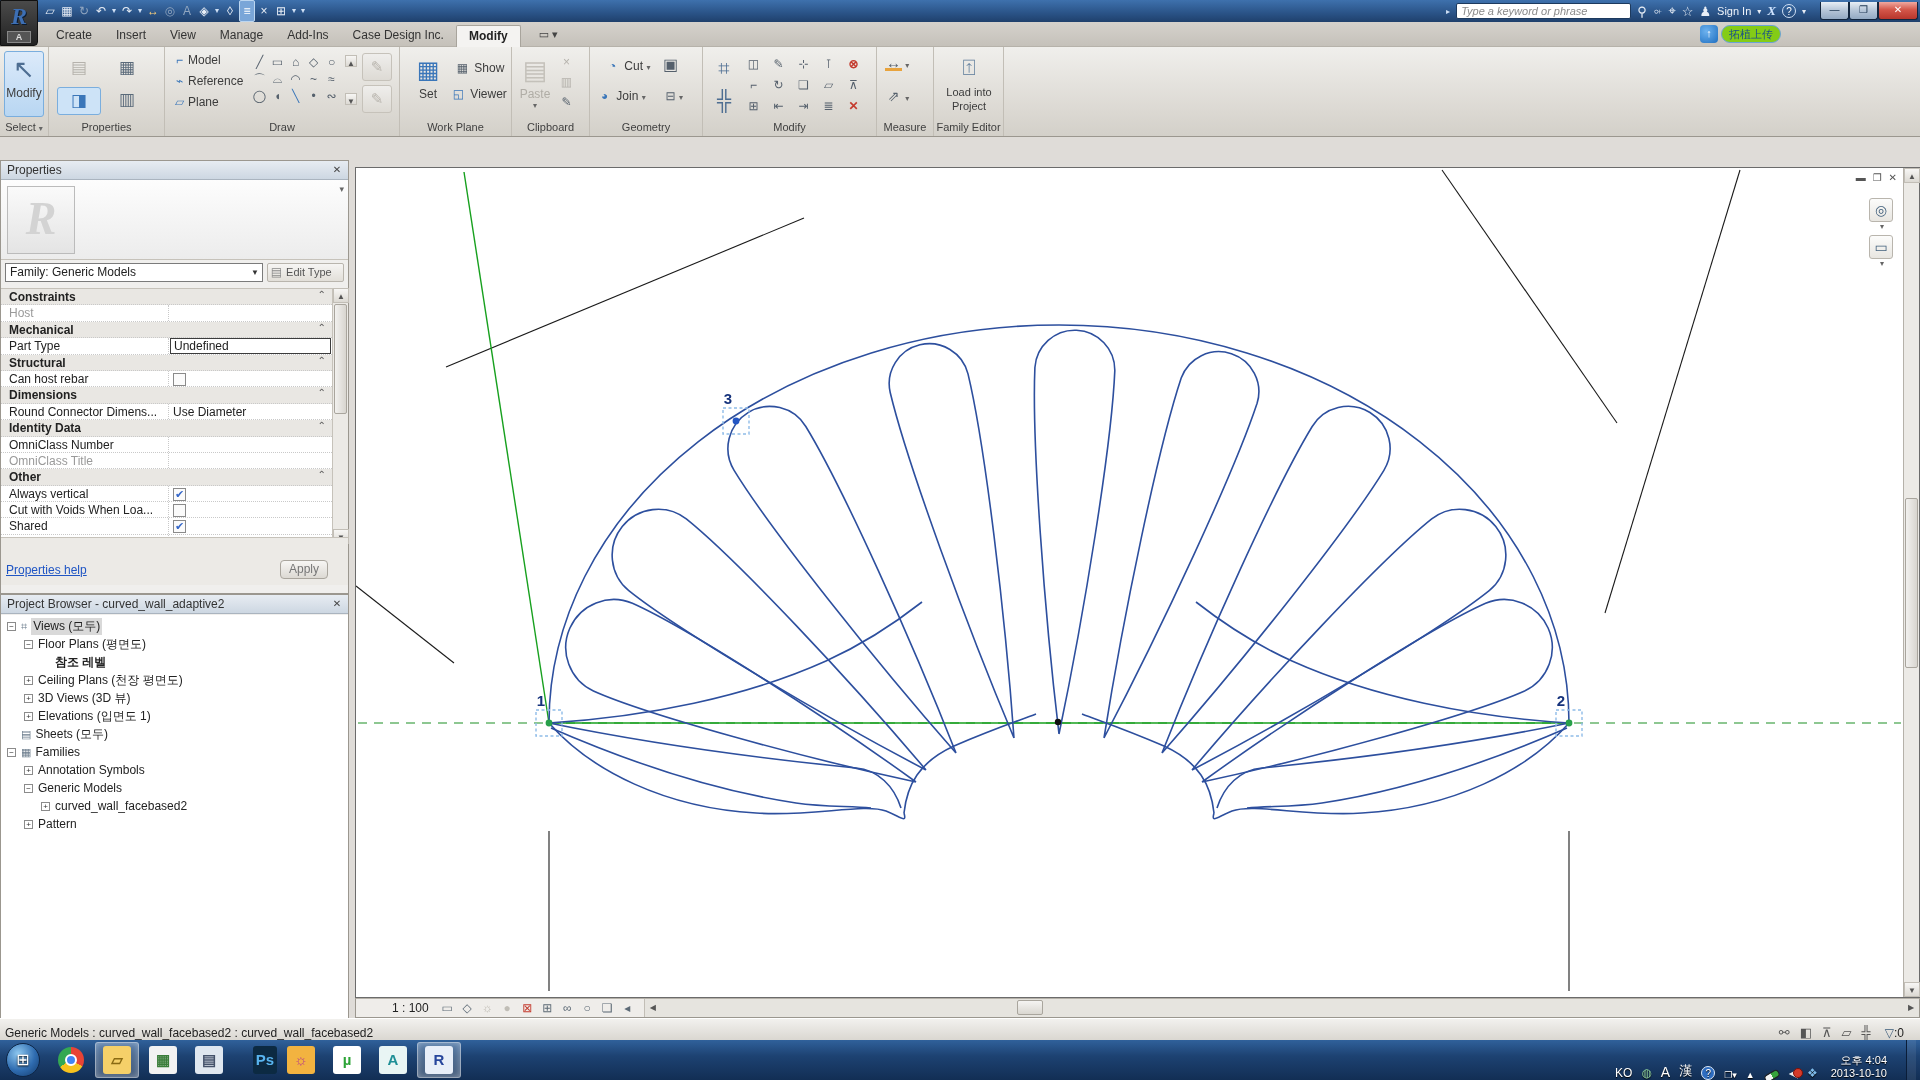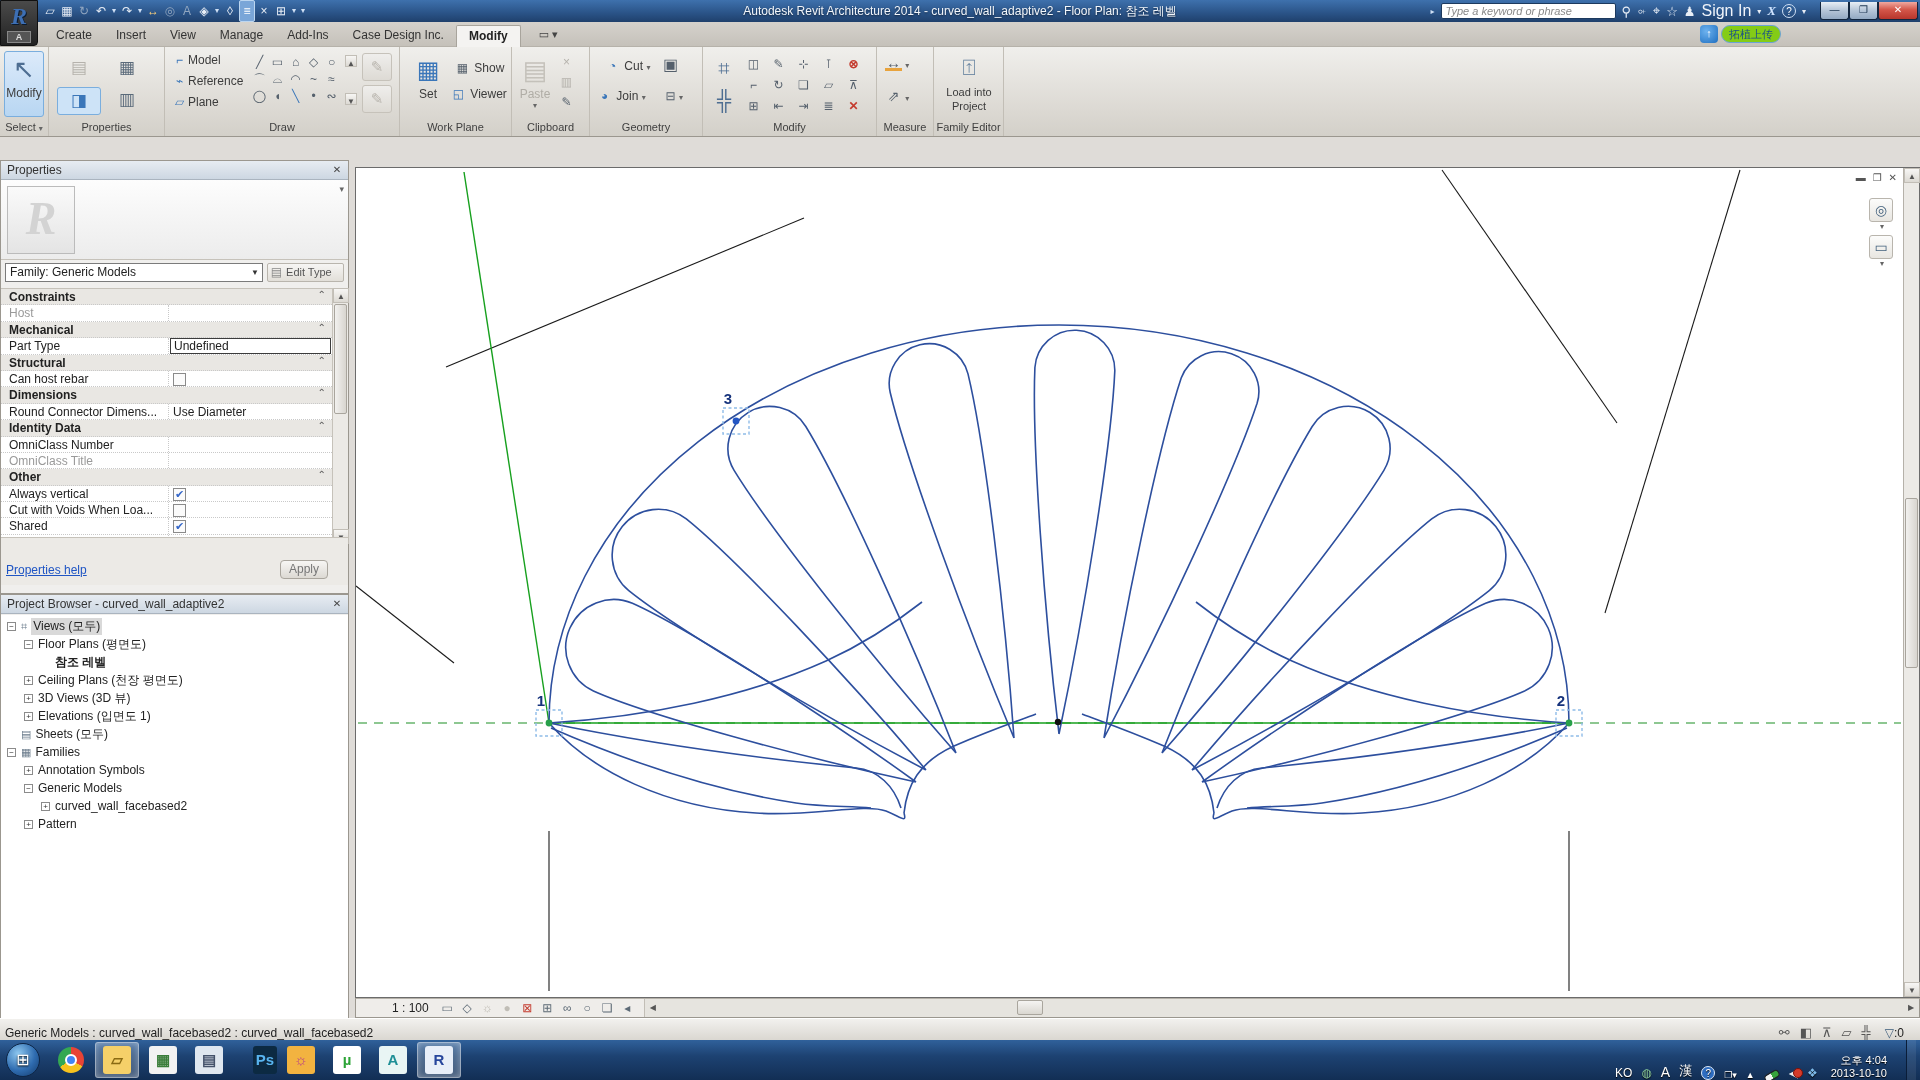--- a/index.html
+++ b/index.html
@@ -24,21 +24,21 @@
   #qat span.active { background:#7aa6d8; border:1px solid #bcd6f0; border-radius:2px; color:#fff; }
   #qat span.dd { min-width:8px; font-size:8px; color:#cfe0f5; }
   #title-text { position:absolute; left:0; right:0; top:3px; text-align:center;
     color:#f2f6fb; text-shadow:0 1px 2px #14253c; font-size:12px; pointer-events:none;}
   #tb-right { position:absolute; right:2px; top:0; height:22px; display:flex; align-items:center; gap:6px; }
   #searchbox { width:175px; height:16px; background:#fff; border:1px solid #1d3a5e;
     border-radius:2px; color:#8a8a8a; font:italic 11px "Liberation Sans",sans-serif;
     padding:1px 4px; line-height:13px;}
   .tb-ico { color:#e8eef6; font-size:13px; }
   .keyrot { display:inline-block; transform:rotate(-90deg); }
-  #signin { color:#f0f4fa; font-size:16px; }
+  #signin { color:#f0f4fa; font-size:11px; }
   #exchange-x { font:bold italic 13px "Liberation Serif",serif; color:#cfe4ff; }
   #help-q { display:inline-block; width:14px; height:14px; border:1px solid #cfe0f5;
     border-radius:50%; text-align:center; line-height:13px; font-size:10px; color:#fff;}
   #winbtns { display:flex; margin-left:8px; }
   .winbtn { width:29px; height:18px; border:1px solid #12253d; border-top:none;
     background:linear-gradient(#e8eef5,#b9c8da 45%,#93a9c2); color:#223a55;
     text-align:center; line-height:16px; font-size:10px; border-radius:0 0 3px 3px; }
   .winbtn.close { background:linear-gradient(#f0a9a0,#d4574a 45%,#b8362c); color:#fff; width:40px;}
 
   
@@ -225,21 +225,20 @@
       <span class=" disabled">A</span>
       <span class="">◈</span>
       <span class=" dd">▾</span>
       <span class="">◊</span>
       <span class=" active">≡</span>
       <span class="">×</span>
       <span class="">⊞</span>
       <span class=" dd">▾</span>
       <span class=" dd">▾</span>
     </div>
-  <div id="title-text">Autodesk Revit Architecture 2014 -    curved_wall_adaptive2 - Floor Plan: 참조 레벨</div>
   <div id="tb-right">
     <span style="color:#cfe0f5;font-size:8px">▸</span>
     <span id="searchbox">Type a keyword or phrase</span>
     <span class="tb-ico">⚲</span>
     <span class="tb-ico keyrot">♀</span>
     <span class="tb-ico">⌖</span>
     <span class="tb-ico">☆</span>
     <span class="tb-ico">♟</span>
     <span id="signin">Sign In</span>
     <span class="tb-ico" style="font-size:8px">▾</span>

